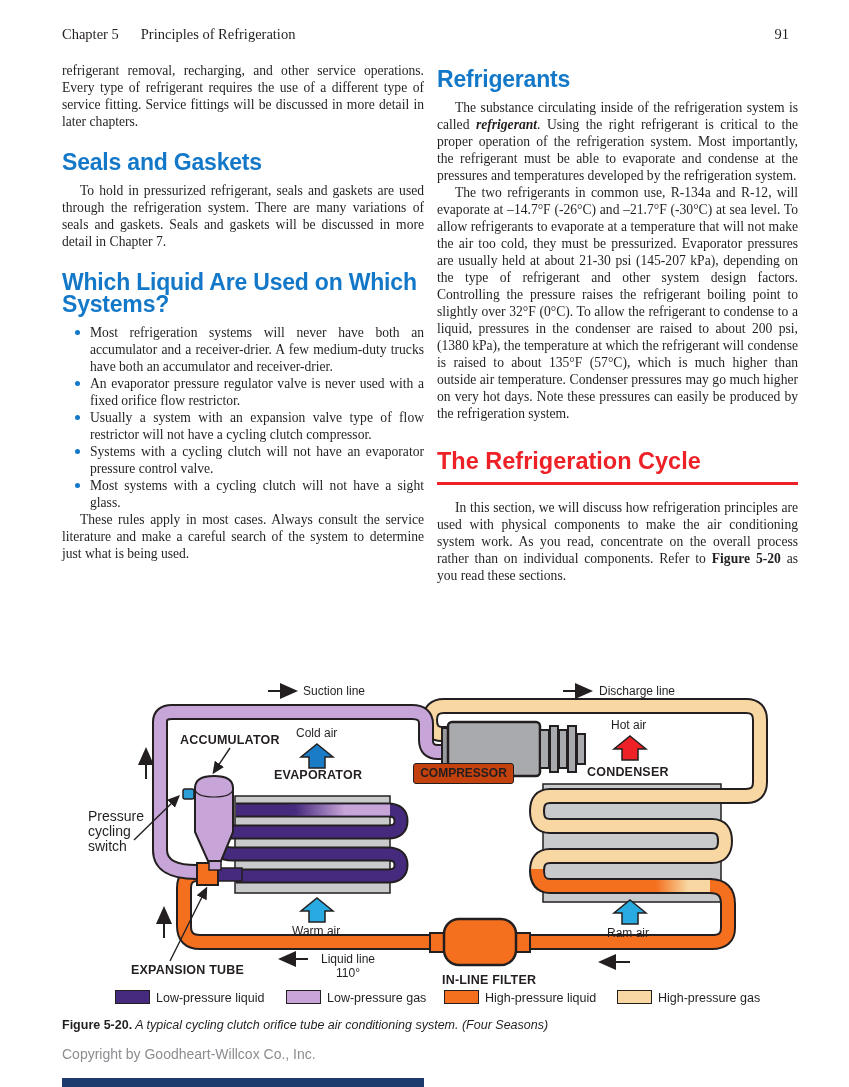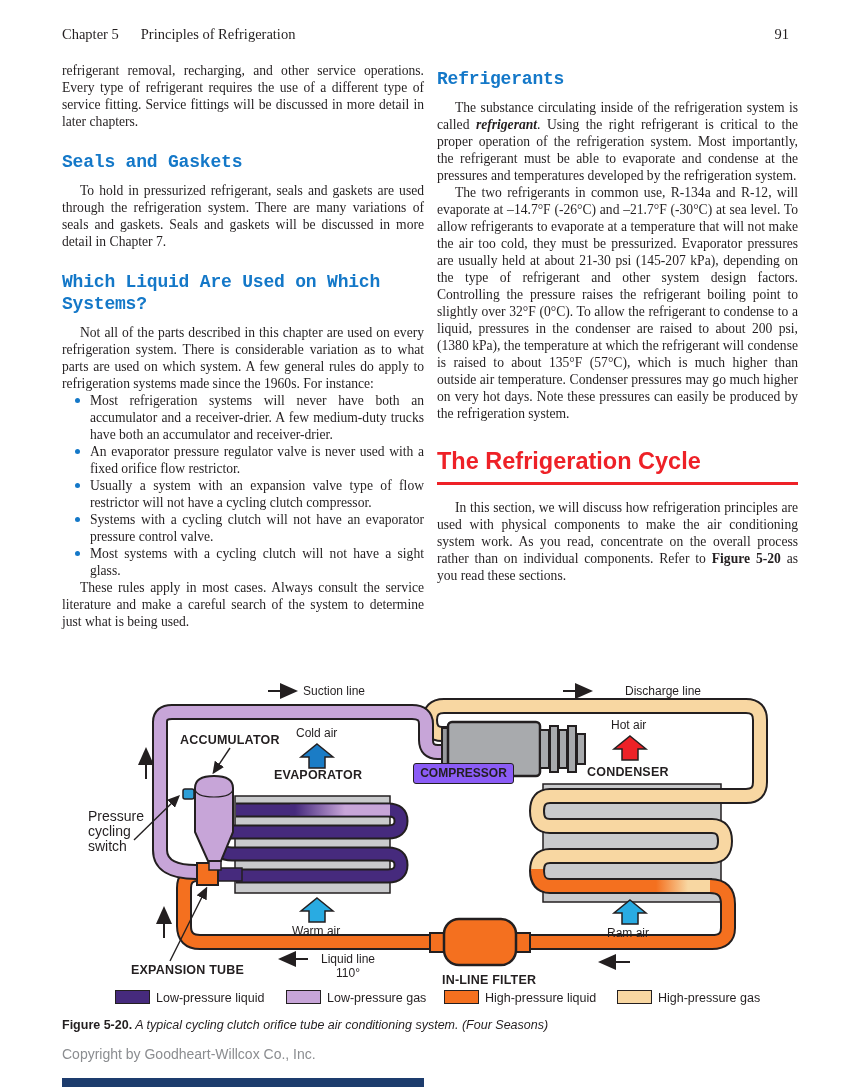--- a/index.html
+++ b/index.html
@@ -8,36 +8,36 @@
   
   .runhead{position:absolute;top:26px;left:62px;width:727px;display:flex;justify-content:space-between;font-size:14.5px;}
   .runhead .chap{margin-right:22px;}
 
   
   .col{position:absolute;top:62px;width:362px;font-size:13.6px;line-height:17px;text-align:justify;}
   .col-left{left:62px;}
   .col-right{left:437px;width:361px;}
   .col p{margin:0;text-indent:18px;}
   .col p.noindent{text-indent:0;}
-  h2.blue{font-family:Liberation Mono, monospace;font-weight:bold;color:#1478c8;font-size:18px;line-height:22px;margin:21px 0 9px;text-align:left;letter-spacing:-0.2px;}
+  h2.blue{font-family:Liberation Sans, sans-serif;font-weight:bold;color:#1478c8;font-size:23px;line-height:22px;margin:21px 0 9px;text-align:left;letter-spacing:-0.2px;}
   h2.blue.first{margin-top:6px;}
   h1.red{font-family:"Liberation Sans",sans-serif;font-weight:bold;color:#ee2127;font-size:23.5px;line-height:26px;margin:26px 0 0;padding-bottom:8px;border-bottom:3.5px solid #ee2127;text-align:left;}
   .after-rule{margin-top:14px !important;}
   ul.rules{list-style:none;margin:0;padding:0;}
   ul.rules li{position:relative;padding-left:28px;text-align:justify;}
   ul.rules li::before{content:"";position:absolute;left:13px;top:6px;width:5px;height:5px;border-radius:50%;background:#1478c8;}
   .term{font-weight:bold;font-style:italic;}
   .figref{font-weight:bold;}
 
   
   .diagram{position:absolute;left:60px;top:676px;width:780px;height:345px;font-family:"Liberation Sans",sans-serif;}
   .diagram svg{position:absolute;left:0;top:0;}
   .dlabel{position:absolute;font-size:12px;color:#231f20;white-space:nowrap;}
   .dlabel.bold{font-weight:bold;font-size:12.5px;letter-spacing:0.2px;}
-  .compressor-box{position:absolute;left:353px;top:87px;width:99px;height:19px;background:#8b5cf6;border:1.5px solid #231f20;border-radius:3px;font-weight:bold;font-size:12px;text-align:center;line-height:19px;}
+  .compressor-box{position:absolute;left:353px;top:87px;width:99px;height:19px;background:#c2410c;border:1.5px solid #231f20;border-radius:3px;font-weight:bold;font-size:12px;text-align:center;line-height:19px;}
   .pcs{position:absolute;left:28px;top:133px;width:62px;text-align:left;font-size:14px;line-height:15px;white-space:normal;}
   .liquid-block{position:absolute;left:252px;top:276px;width:72px;text-align:center;font-size:12px;line-height:14px;white-space:normal;}
   .legend-item{position:absolute;top:314px;height:15px;font-size:12.5px;white-space:nowrap;}
   .legend-item .sw{display:inline-block;width:33px;height:12px;border:1.5px solid #231f20;vertical-align:-2px;margin-right:6px;}
   .sw1{background:#462a7d;}.sw2{background:#c7a5d8;}.sw3{background:#f4701f;}.sw4{background:#f8d7a2;}
 
   
   .caption{position:absolute;left:62px;top:1018px;width:740px;font-family:"Liberation Sans",sans-serif;font-size:12.5px;color:#231f20;}
   .caption .cap-body,.caption .cap-credit{font-style:italic;}
   .caption .cap-label{font-weight:bold;}
@@ -52,21 +52,20 @@
     <span class="chap">Chapter 5</span><span>Principles of Refrigeration</span>
   </div>
   <div>91</div>
 </div>
 
 <div class="col col-left">
   <p class="noindent">refrigerant removal, recharging, and other service operations. Every type of refrigerant requires the use of a different type of service fitting. Service fittings will be discussed in more detail in later chapters.</p>
   <h2 class="blue">Seals and Gaskets</h2>
   <p>To hold in pressurized refrigerant, seals and gaskets are used through the refrigeration system. There are many variations of seals and gaskets. Seals and gaskets will be discussed in more detail in Chapter 7.</p>
   <h2 class="blue">Which Liquid Are Used on Which Systems?</h2>
-  <p>Not all of the parts described in this chapter are used on every refrigeration system. There is considerable variation as to what parts are used on which system. A few general rules do apply to refrigeration systems made since the 1960s. For instance:</p>
   <ul class="rules">
     <li>Most refrigeration systems will never have both an accumulator and a receiver-drier. A few medium-duty trucks have both an accumulator and receiver-drier.</li>
     <li>An evaporator pressure regulator valve is never used with a fixed orifice flow restrictor.</li>
     <li>Usually a system with an expansion valve type of flow restrictor will not have a cycling clutch compressor.</li>
     <li>Systems with a cycling clutch will not have an evaporator pressure control valve.</li>
     <li>Most systems with a cycling clutch will not have a sight glass.</li>
   </ul>
   <p>These rules apply in most cases. Always consult the service literature and make a careful search of the system to determine just what is being used.</p>
 </div>
 
@@ -167,21 +166,21 @@
     <line x1="74" y1="164" x2="118" y2="121" stroke="#231f20" stroke-width="1.4" marker-end="url(#arr)"></line>
     <line x1="110" y1="285" x2="146" y2="213" stroke="#231f20" stroke-width="1.4" marker-end="url(#arr)"></line>
 
     <polygon points="257,68 273,81 265,81 265,92 249,92 249,81 241,81" fill="#1a7cc6" stroke="#231f20" stroke-width="1.5"></polygon>
     <polygon points="570,60 586,73 578,73 578,84 562,84 562,73 554,73" fill="#ee2127" stroke="#231f20" stroke-width="1.5"></polygon>
     <polygon points="257,222 273,235 265,235 265,246 249,246 249,235 241,235" fill="#29abe2" stroke="#231f20" stroke-width="1.5"></polygon>
     <polygon points="570,224 586,237 578,237 578,248 562,248 562,237 554,237" fill="#29abe2" stroke="#231f20" stroke-width="1.5"></polygon>
   </svg>
 
   <div class="dlabel" style="left:243px;top:8px;">Suction line</div>
-  <div class="dlabel" style="left:539px;top:8px;margin-left:26px;">Discharge line</div>
+  <div class="dlabel" style="left:539px;top:8px;">Discharge line</div>
   <div class="dlabel bold" style="left:120px;top:57px;">ACCUMULATOR</div>
   <div class="dlabel" style="left:236px;top:50px;">Cold air</div>
   <div class="dlabel bold" style="left:214px;top:92px;">EVAPORATOR</div>
   <div class="compressor-box">COMPRESSOR</div>
   <div class="dlabel" style="left:551px;top:42px;">Hot air</div>
   <div class="dlabel bold" style="left:527px;top:89px;">CONDENSER</div>
   <div class="dlabel pcs">Pressure cycling switch</div>
   <div class="dlabel" style="left:232px;top:248px;">Warm air</div>
   <div class="dlabel" style="left:547px;top:250px;">Ram air</div>
   <div class="liquid-block">

